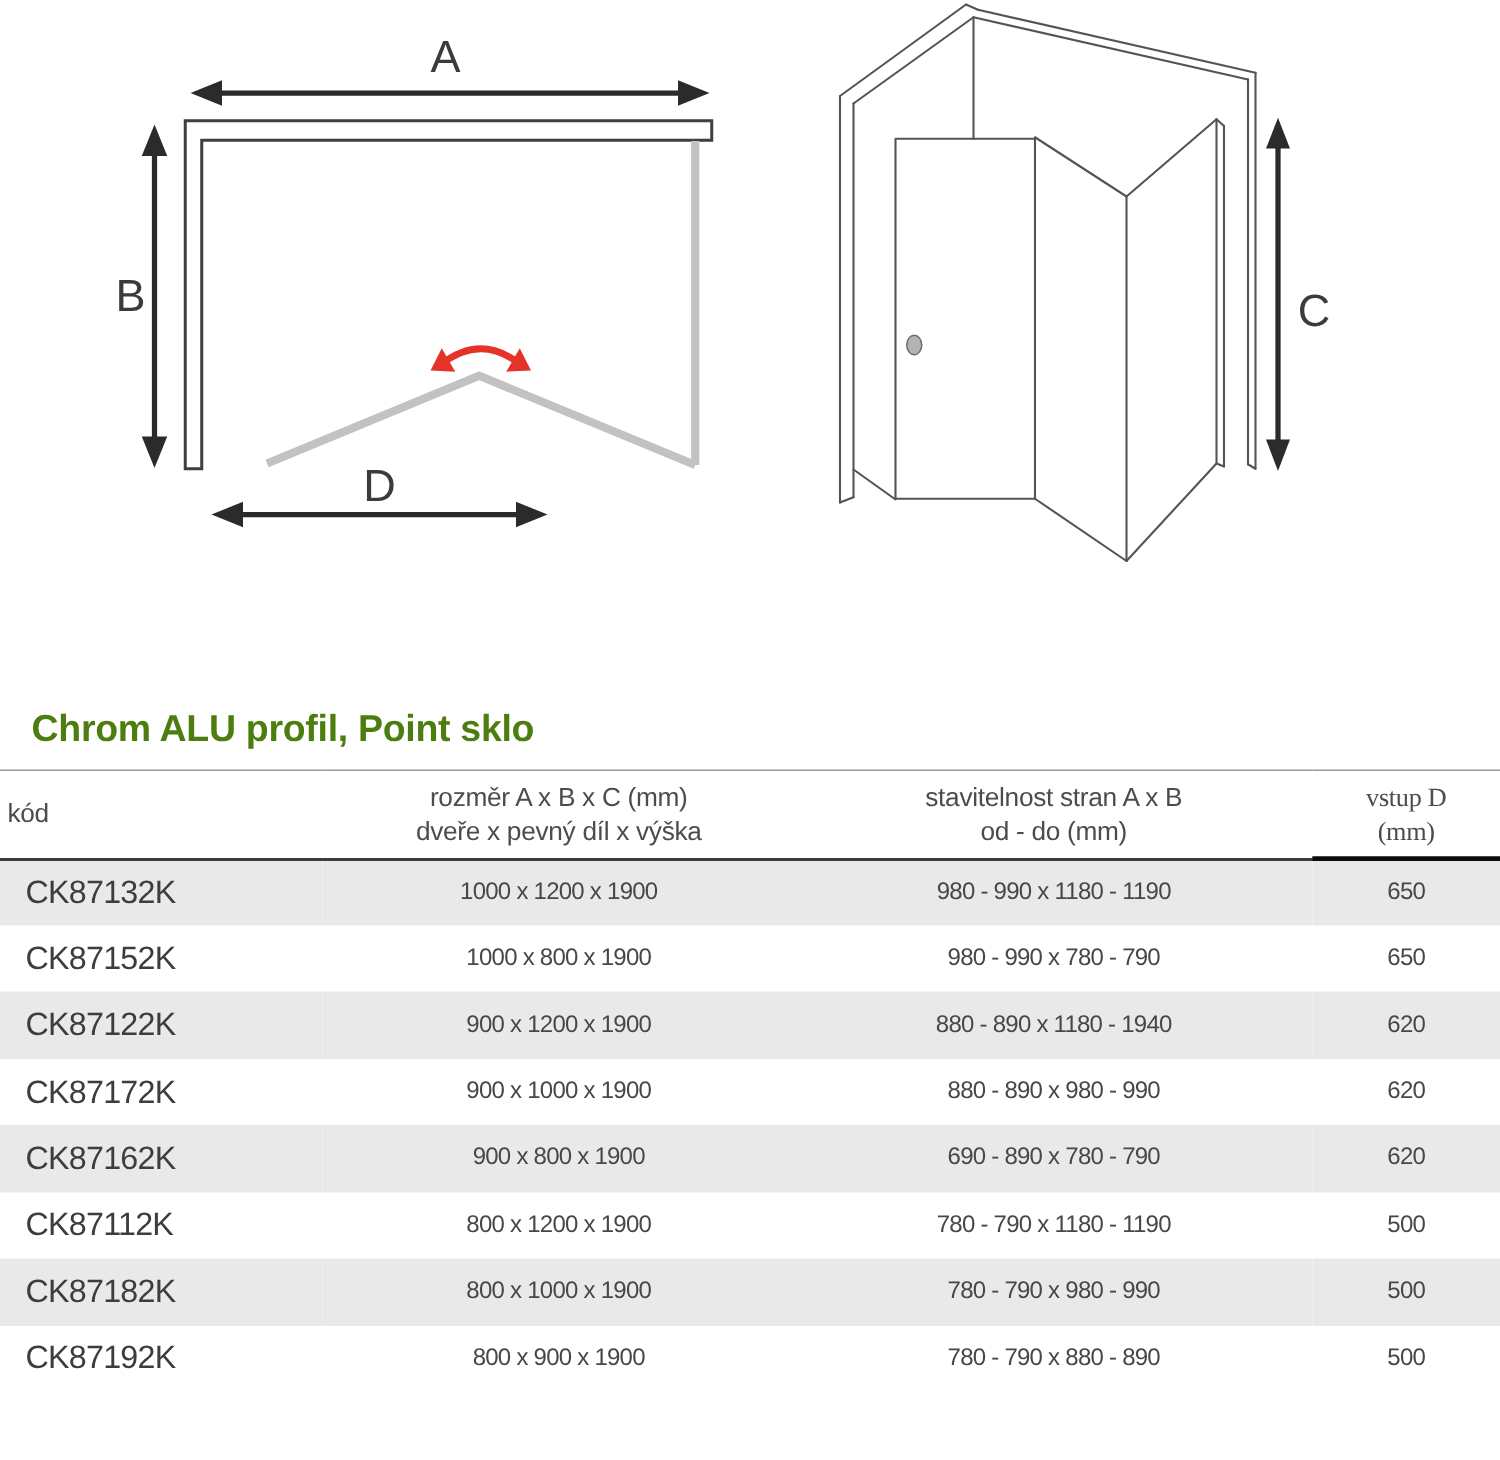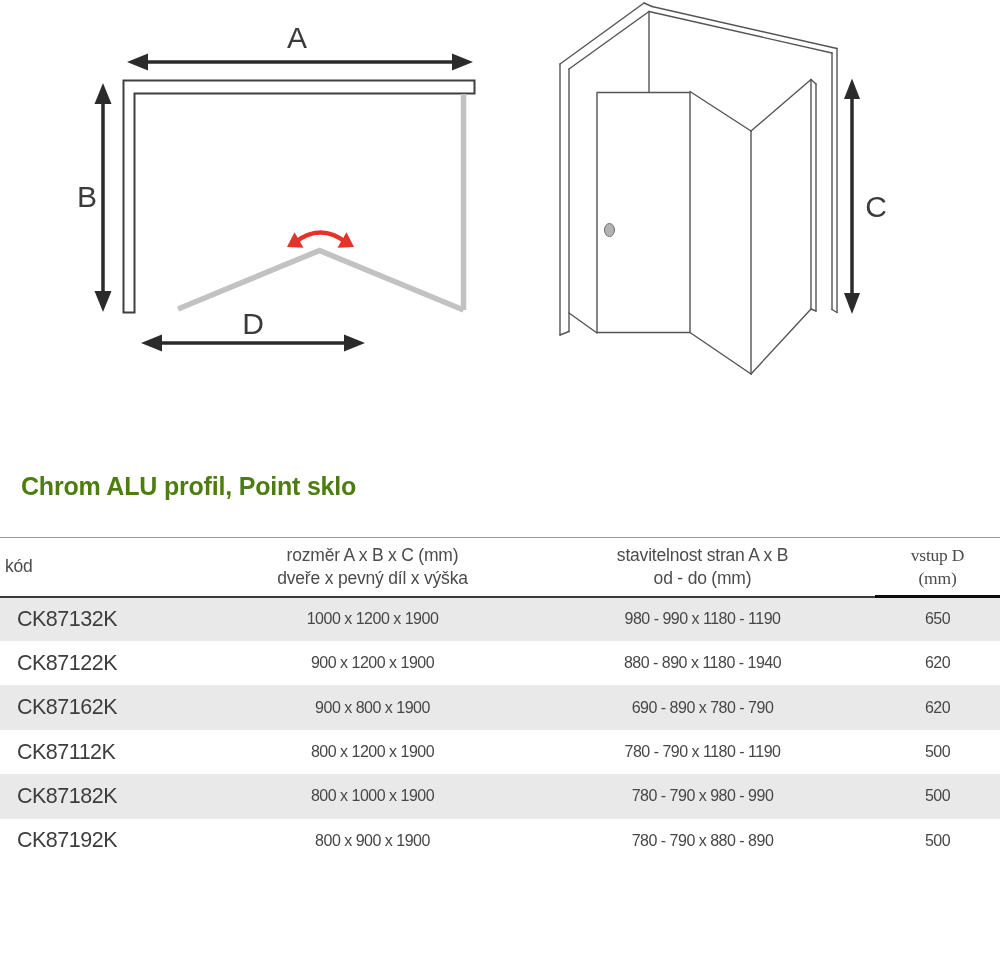--- a/index.html
+++ b/index.html
@@ -21,21 +21,21 @@
   
   .section-title {
     height: 53px; display: flex; align-items: center;
     padding-left: 21px; box-sizing: border-box;
     font-size: 25px; font-weight: 700; color: #4d7c0f;
     letter-spacing: -0.2px;
   }
 
   
   table.spec {
-    width: 1000px; border-collapse: collapse; table-layout: fixed; margin-top: 24px;
+    width: 1000px; border-collapse: collapse; table-layout: fixed;
   }
   table.spec col.c-code  { width: 215px; }
   table.spec col.c-size  { width: 315px; }
   table.spec col.c-adj   { width: 345px; }
   table.spec col.c-entry { width: 125px; }
 
   table.spec thead th {
     height: 57px; vertical-align: middle;
     border-top: 1px solid #9a9a9a;
     border-bottom: 2px solid #3b3b3b;
@@ -176,26 +176,38 @@
       </tr>
     </thead>
     <tbody>
       <tr>
         <td class="td-code">CK87132K</td>
         <td>1000 x 1200 x 1900</td>
         <td>980 - 990 x 1180 - 1190</td>
         <td>650</td>
       </tr>
       <tr>
+        <td class="td-code">CK87152K</td>
+        <td>1000 x 800 x 1900</td>
+        <td>980 - 990 x 780 - 790</td>
+        <td>650</td>
+      </tr>
+      <tr>
         <td class="td-code">CK87122K</td>
         <td>900 x 1200 x 1900</td>
         <td>880 - 890 x 1180 - 1940</td>
         <td>620</td>
       </tr>
       <tr>
+        <td class="td-code">CK87172K</td>
+        <td>900 x 1000 x 1900</td>
+        <td>880 - 890 x 980 - 990</td>
+        <td>620</td>
+      </tr>
+      <tr>
         <td class="td-code">CK87162K</td>
         <td>900 x 800 x 1900</td>
         <td>690 - 890 x 780 - 790</td>
         <td>620</td>
       </tr>
       <tr>
         <td class="td-code">CK87112K</td>
         <td>800 x 1200 x 1900</td>
         <td>780 - 790 x 1180 - 1190</td>
         <td>500</td>

